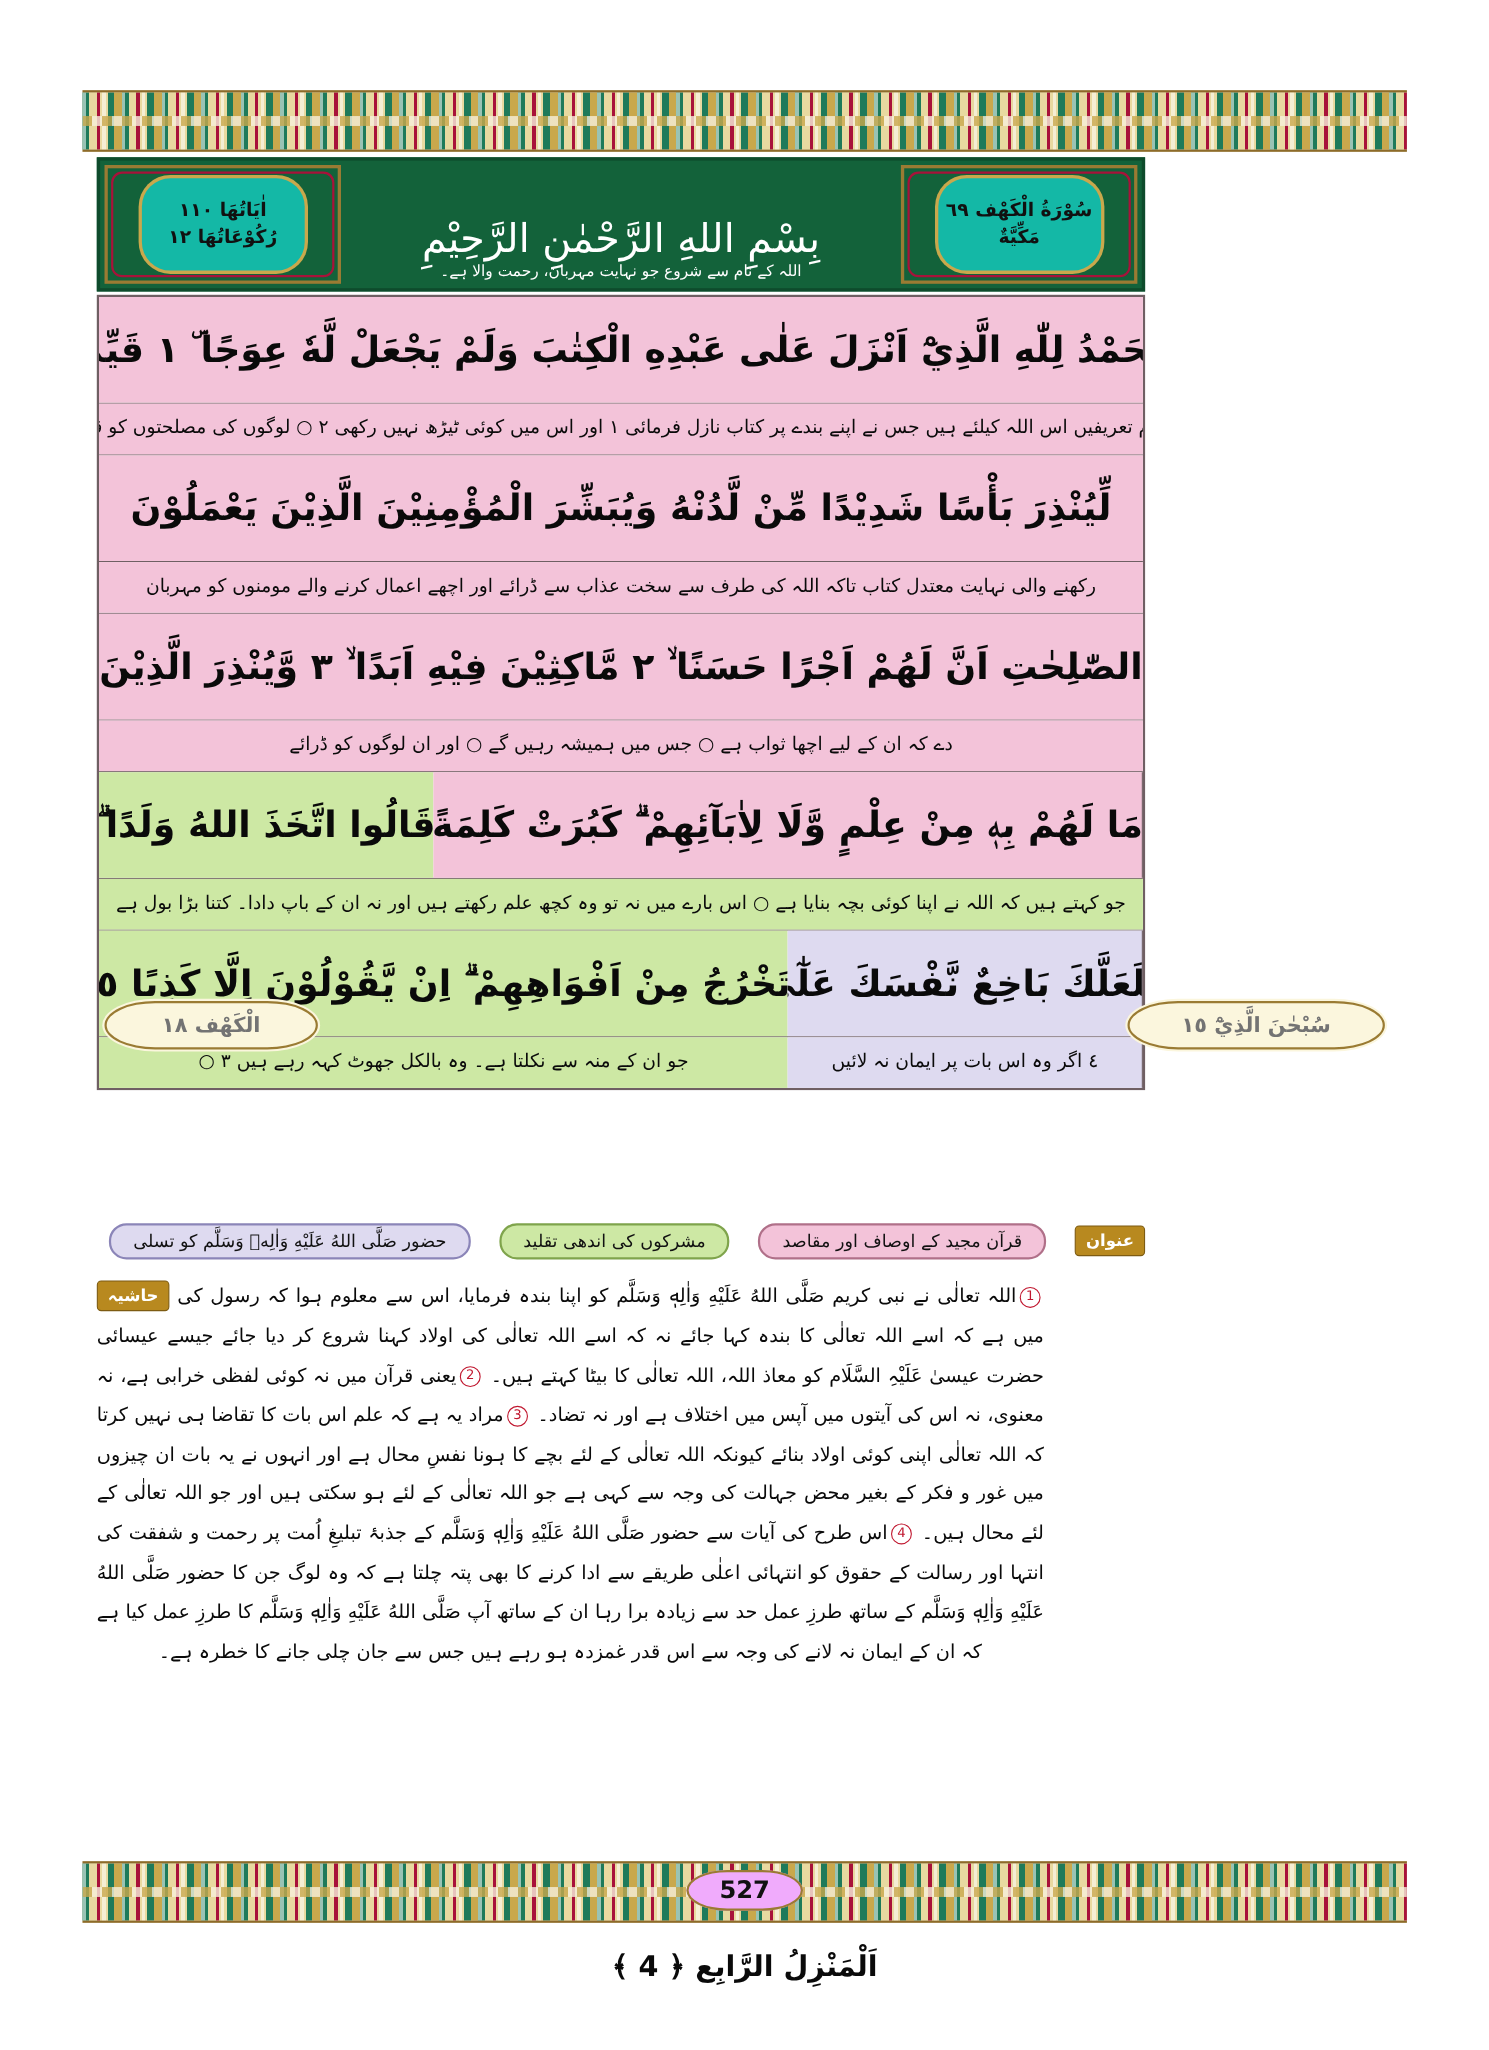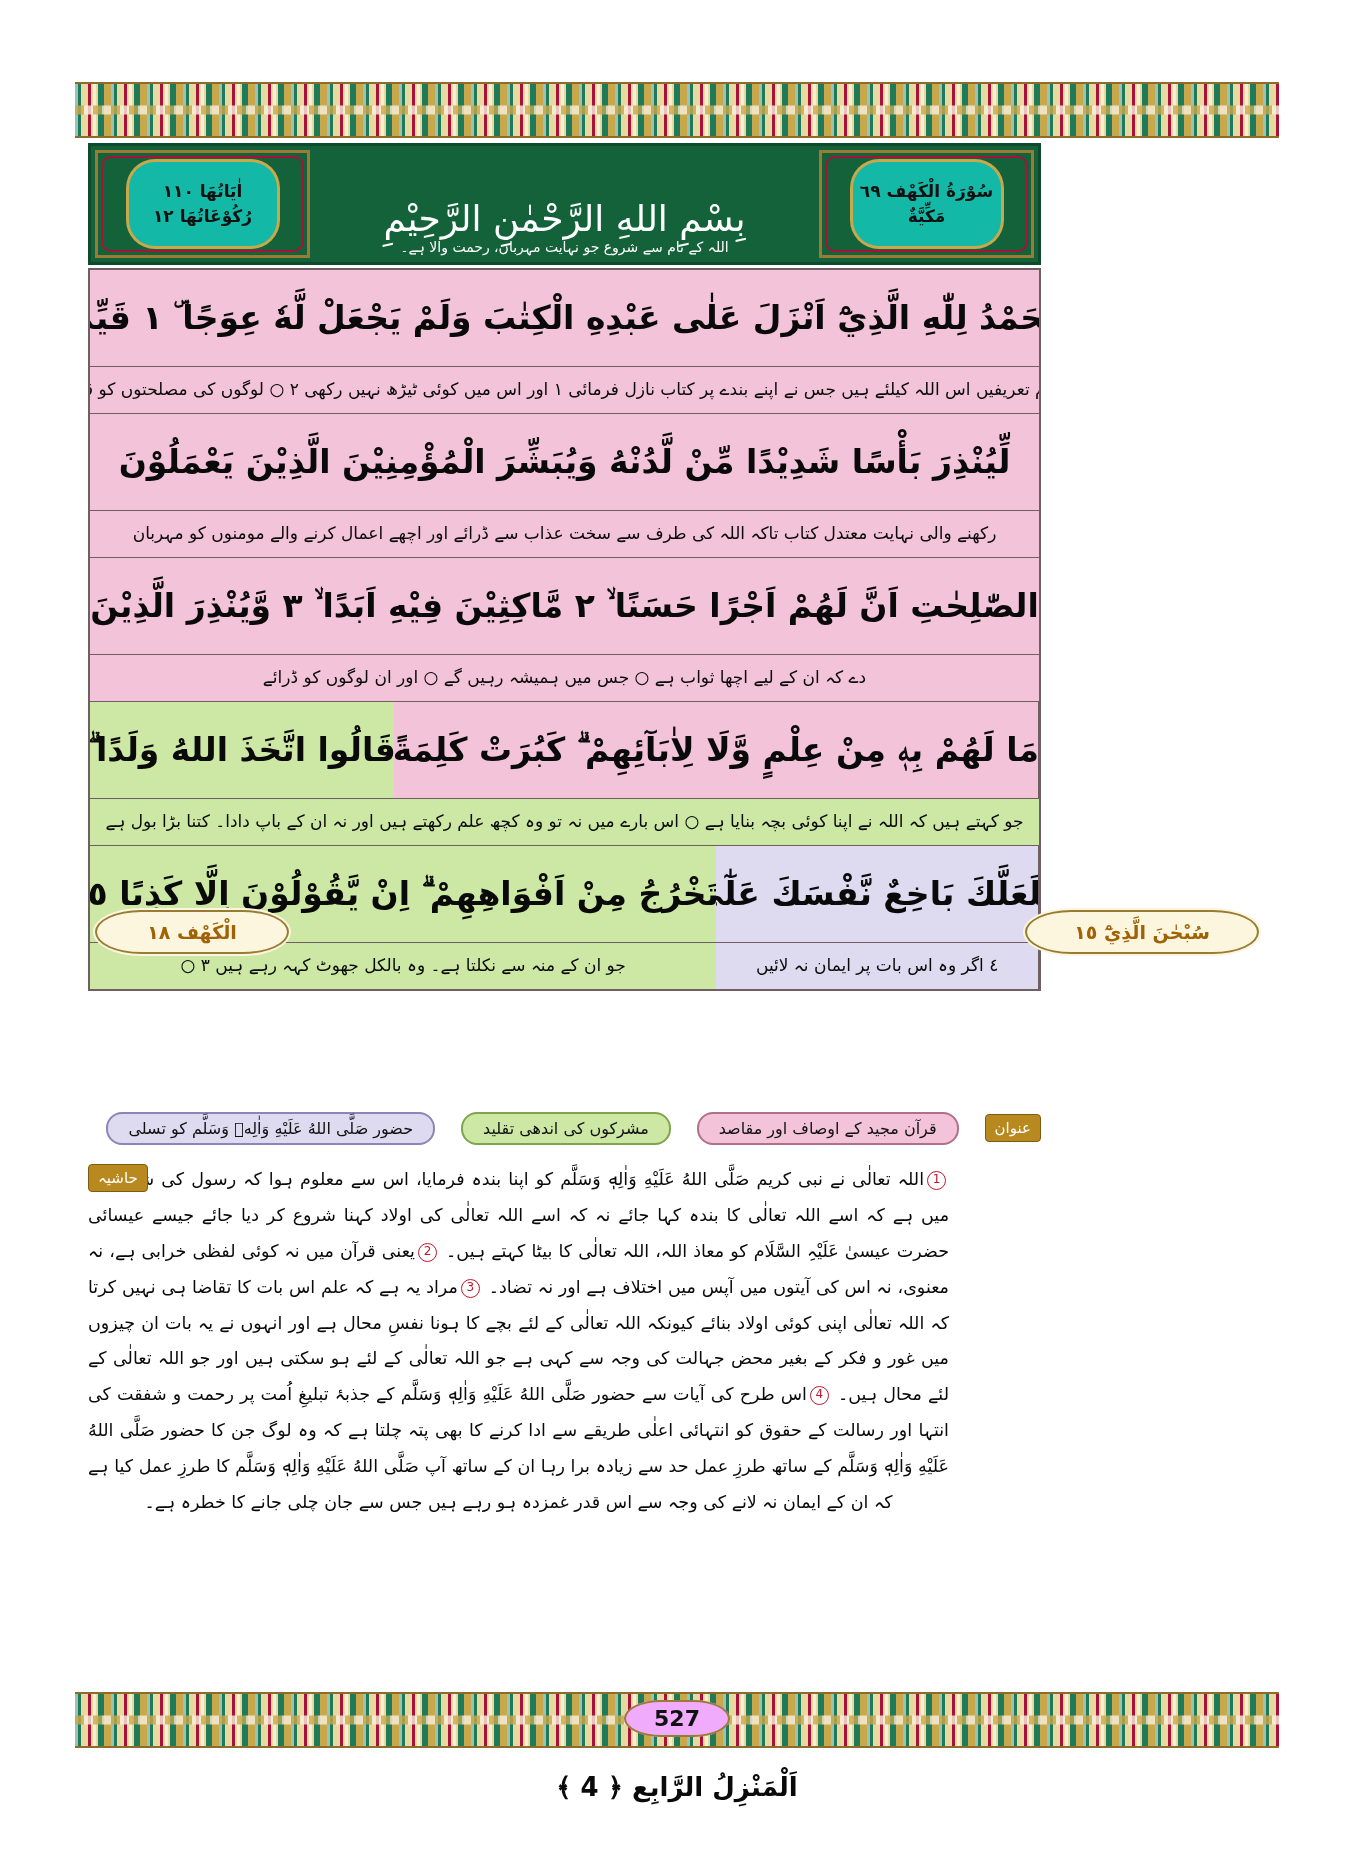--- a/index.html
+++ b/index.html
@@ -27,21 +27,21 @@
         transform:translateY(-50%);
         background:repeating-linear-gradient(90deg,
            #c9a84c 0 9px,#f7f0dc 9px 18px);opacity:.8;}
   #topband{top:82px;}
   #botband{top:1692px;}
 
   .cartouche{position:absolute;top:50%;transform:translateY(-50%);
         background:#fbf6dd;border:2px solid #9a7b33;border-radius:46px/22px;
         height:40px;display:flex;align-items:center;justify-content:center;
         z-index:5;box-shadow:0 0 0 2px #fbf6dd;}
-  .cartouche span{font-size:19px;color:#a16207;white-space:nowrap;
+  .cartouche span{font-size:19px;color:#737373;white-space:nowrap;
         direction:rtl;padding:0 10px;font-weight:bold;}
   #cart-left{left:95px;width:190px;}
   #cart-right{right:95px;width:230px;}
 
   
   .surah-head{position:absolute;left:88px;top:143px;width:953px;height:122px;
         background:#13623a;border:3px solid #0e4b2c;box-sizing:border-box;
         display:flex;align-items:stretch;}
   .orn{width:215px;position:relative;background:#13623a;
         border:3px solid #9a7b33;box-sizing:border-box;margin:4px;
@@ -76,21 +76,21 @@
         padding:4px 8px;line-height:1.5;}
   .h-ar{height:96px;}
   .h-ur{height:46px;}
 
   
   .topics{position:absolute;left:88px;top:1108px;width:953px;height:40px;
         display:flex;align-items:center;justify-content:flex-start;
         flex-direction:row-reverse;gap:26px;}
   .tag-label{background:#b8891f;color:#fff;border:1px solid #7d5b12;
         border-radius:4px;font-size:15px;padding:4px 9px;direction:rtl;
-        white-space:nowrap;}
+        white-space:nowrap;font-weight:bold;}
   .pill{border:2px solid #ec4899;border-radius:16px;padding:5px 20px;
         font-size:16px;direction:rtl;white-space:nowrap;color:#111;}
   .pill.pk{background:#f3c3d9;border-color:#b07089;}
   .pill.gr{background:#cde8a4;border-color:#7fa44c;}
   .pill.lv{background:#dedaf0;border-color:#8b85b8;}
 
   
   .notes{position:absolute;left:88px;top:1162px;width:953px;}
   .notes-head{position:absolute;left:0;top:2px;}
   .note-p{direction:rtl;text-align:justify;text-align-last:center;

